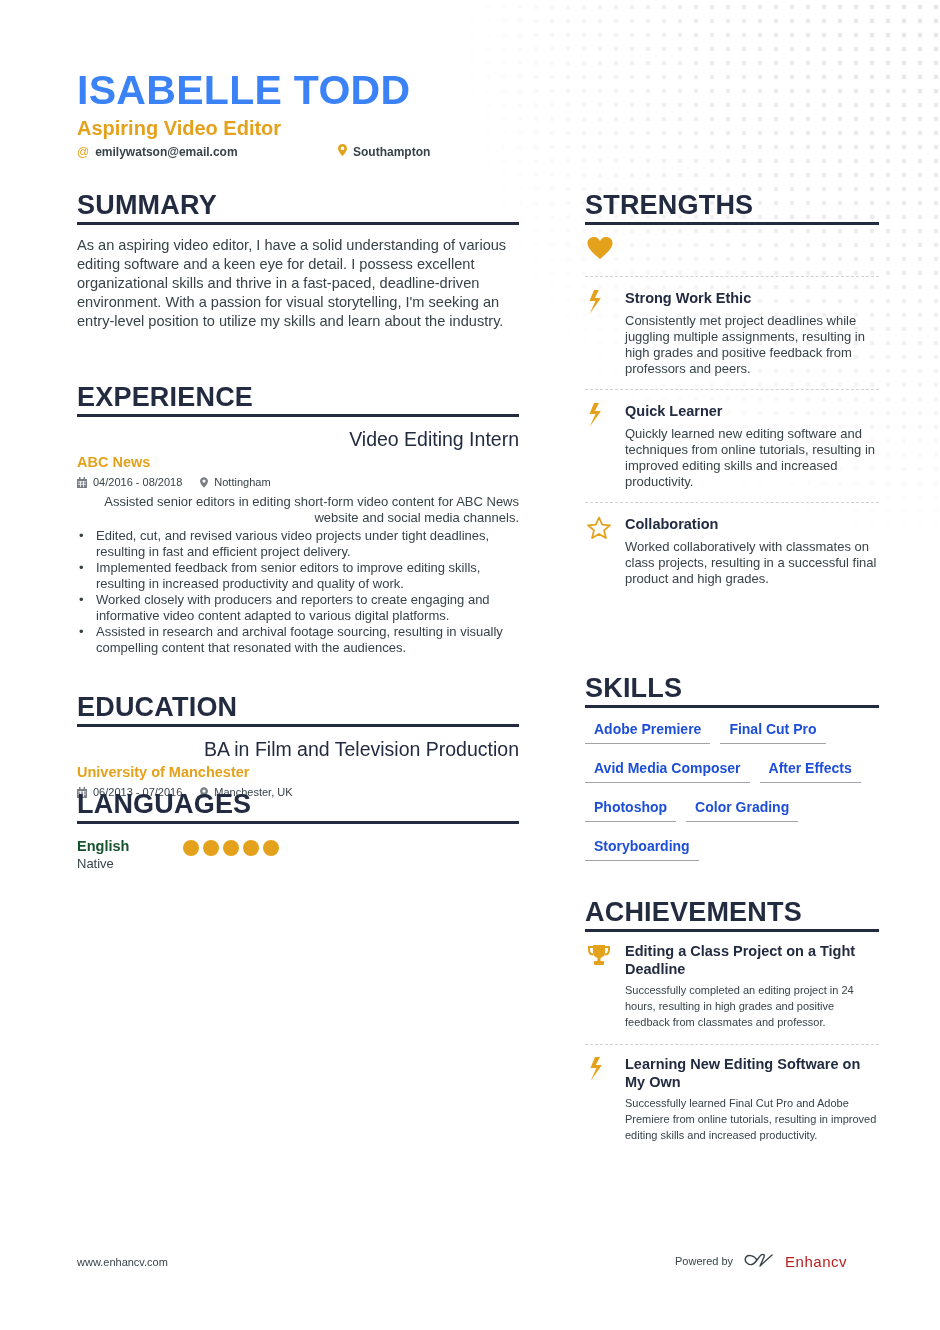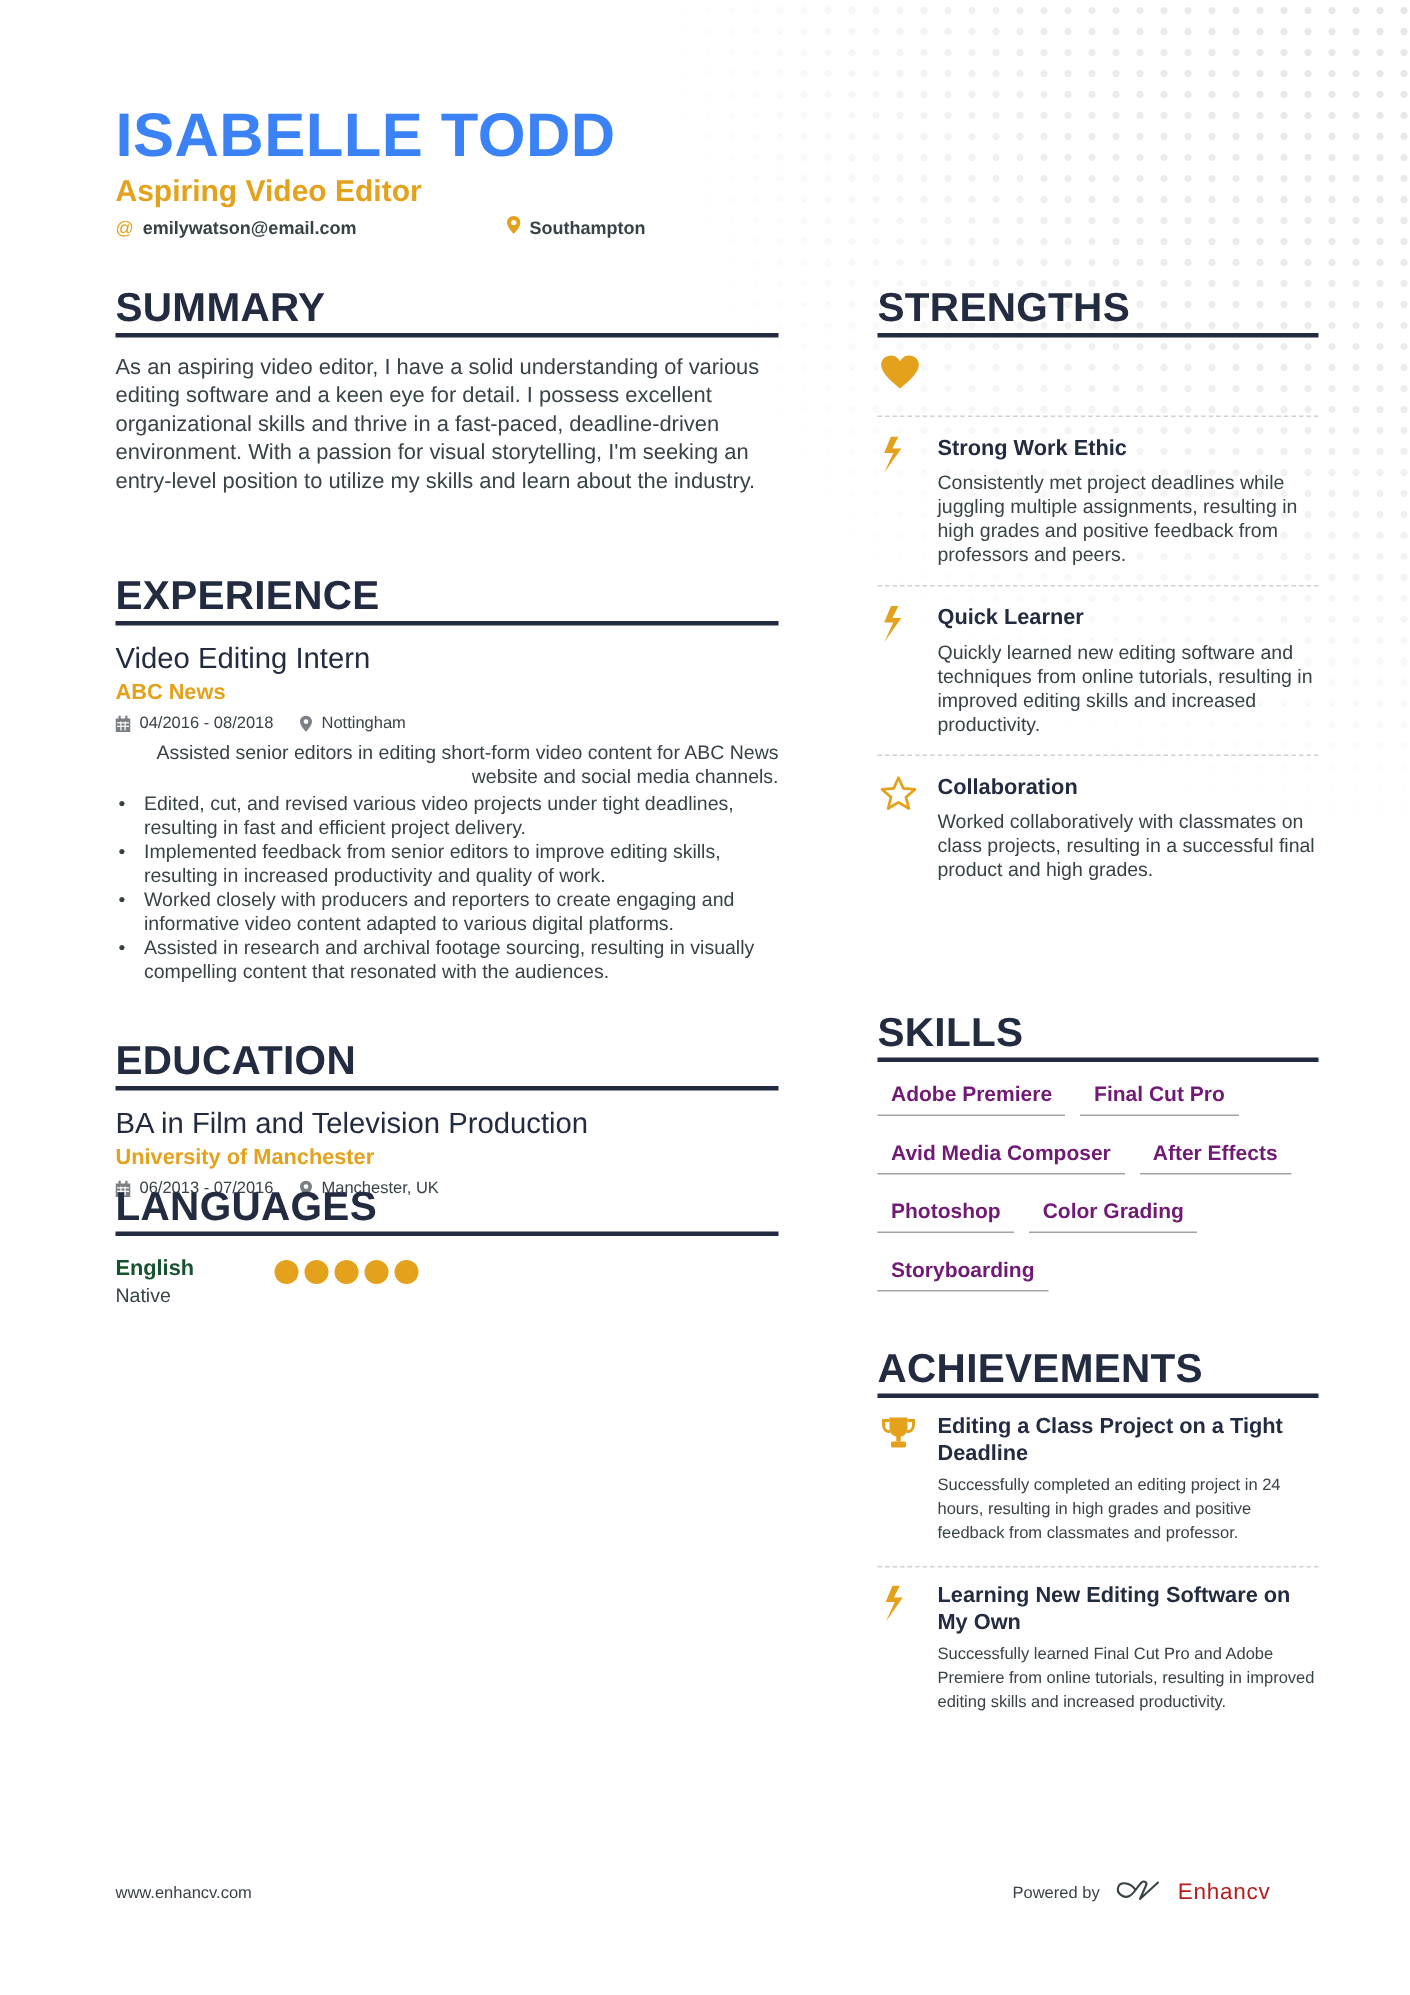--- a/index.html
+++ b/index.html
@@ -46,21 +46,21 @@
   }
   .section-rule { height: 3px; background: #232b40; margin-top: 1px; }
 
   .left { position: absolute; left: 77px; width: 442px; }
   .right { position: absolute; left: 569px; width: 294px; margin-left: 16px; }
 
   .summary-text {
     font-size: 14.6px; line-height: 19px; color: #384347; margin-top: 11px;
   }
 
-  .job-title { font-size: 19.5px; color: #232b40; line-height: 24px; margin-top: 10px; }
+  .job-title { font-size: 19.5px; color: #232b40; line-height: 24px; margin-top: 10px; text-align: right; }
   .company { font-size: 14.5px; font-weight: 700; color: #e4a11b; line-height: 20px; margin-top: 1px; }
   .meta { display: flex; gap: 18px; font-size: 11px; color: #384347; line-height: 16px; margin-top: 2px; }
   .meta span.item { display: flex; align-items: center; gap: 6px; }
   .meta .mi { color: #7a7f85; display: inline-flex; }
   .job-desc { font-size: 13px; line-height: 16px; margin-top: 4px; text-align: right; }
   ul.bullets { list-style: none; margin-top: 2px; }
   ul.bullets li { position: relative; padding-left: 19px; font-size: 13px; line-height: 16px; }
   ul.bullets li::before { content: "•"; position: absolute; left: 2px; top: 0; color: #384347; }
 
   .lang-row { display: flex; align-items: flex-start; margin-top: 13px; }
@@ -73,21 +73,21 @@
   
   .strength { display: flex; padding: 12px 0 12px 0; border-bottom: 1px dashed #cfd2d5; }
   .strength.last { border-bottom: none; }
   .strength .icon-col { width: 40px; flex: none; display: flex; justify-content: flex-start; padding-left: 1px; padding-top: 1px; }
   .strength .body { flex: 1; }
   .strength .title { font-size: 14.5px; font-weight: 700; color: #232b40; line-height: 18px; }
   .strength .desc { font-size: 13px; line-height: 16px; color: #384347; margin-top: 6px; }
 
   .skills { display: flex; flex-wrap: wrap; margin-top: 10px; column-gap: 10px; row-gap: 13px; }
   .skill {
-    font-size: 14px; font-weight: 700; color: #701a75;
+    font-size: 14px; font-weight: 700; color: #1d4ed8;
     padding: 2px 9px 5px 9px; border-bottom: 1px solid #a0a4a8; line-height: 18px;
   }
 
   .ach { display: flex; padding: 10px 0 14px 0; border-bottom: 1px dashed #cfd2d5; }
   .ach.last { border-bottom: none; }
   .ach .icon-col { width: 40px; flex: none; padding-top: 2px; padding-left: 2px; }
   .ach .title { font-size: 14.5px; font-weight: 700; color: #232b40; line-height: 18px; }
   .ach .desc { font-size: 11px; line-height: 16px; color: #384347; margin-top: 4px; }
 
   .footer-left { position: absolute; left: 77px; top: 1256px; font-size: 11px; color: #384347; }

